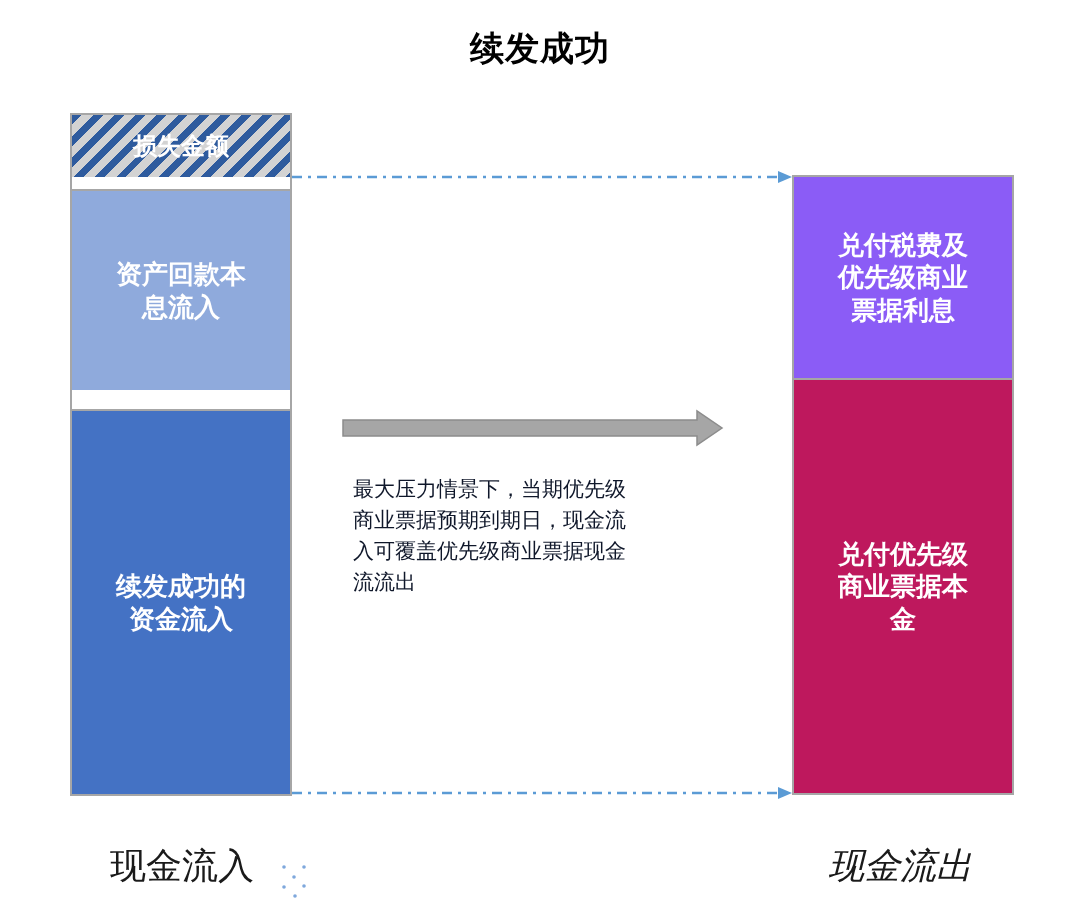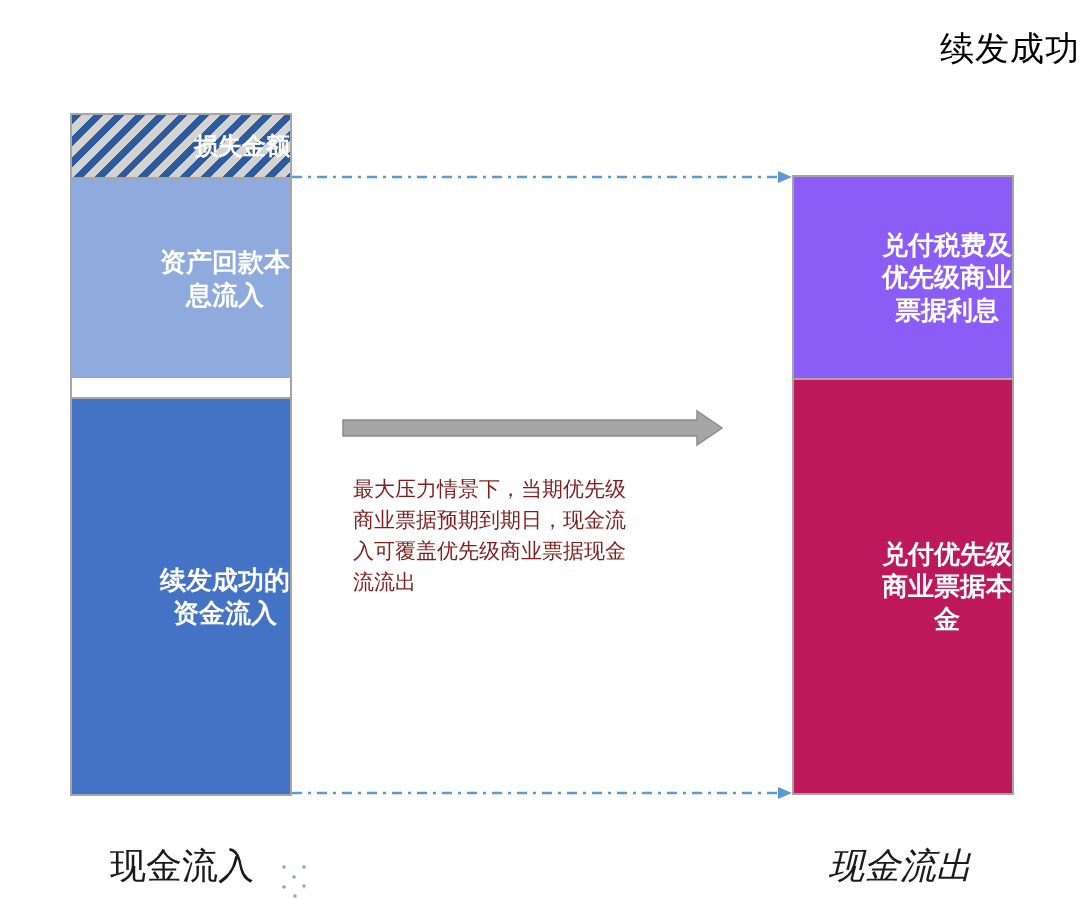--- a/index.html
+++ b/index.html
@@ -1,51 +1,51 @@
 <!DOCTYPE html>
 <html><head>
 <meta charset="utf-8">
 <style>
   html,body{margin:0;padding:0;background:#fff;}
   #stage{
     position:relative;width:1080px;height:899px;background:#ffffff;
     font-family:"Liberation Sans","DejaVu Sans",sans-serif;overflow:hidden;
   }
   .title{
-    position:absolute;top:26px;left:0;right:0;text-align:right;
-    font-size:34px;font-weight:normal;color:#000;letter-spacing:1px;
+    position:absolute;top:26px;left:0;right:0;text-align:center;
+    font-size:34px;font-weight:bold;color:#000;letter-spacing:1px;
   }
   
   .bar{position:absolute;border:2px solid #a6a6a6;box-sizing:border-box;display:flex;flex-direction:column;}
   #inflow-bar{left:70px;top:113px;width:222px;height:683px;}
   #outflow-bar{left:792px;top:175px;width:222px;height:620px;}
-  .seg{position:relative;display:flex;align-items:center;justify-content:flex-end;box-sizing:border-box;}
+  .seg{position:relative;display:flex;align-items:center;justify-content:center;box-sizing:border-box;}
   .seg + .seg{border-top:2px solid #a6a6a6;}
   .seg-label{
     white-space:pre-line;text-align:center;color:#ffffff;font-weight:bold;
     font-size:26px;line-height:1.25;
   }
   #seg-loss{
     height:62px;
     background:repeating-linear-gradient(135deg,#2e5b9e 0 7px,#d3d3d3 7px 15px);
   }
   #seg-loss .seg-label{font-size:24px;}
-  #seg-asset{height:201px;background:#8faadc;}
+  #seg-asset{height:201px;background:#8faadc;margin-top:12px;}
   #seg-reissue{flex:1;background:#4472c4;margin-top:19px;}
   #seg-interest{height:201px;background:#8b5cf6;}
   #seg-principal{flex:1;background:#be185d;}
   
   .connector{position:absolute;left:292px;width:501px;height:18px;}
   #connector-top{top:168px;}
   #connector-bottom{top:784px;}
   #flow-arrow{position:absolute;left:342px;top:409px;width:382px;height:38px;}
   
   .annotation{
     position:absolute;left:353px;top:473px;width:380px;
-    font-size:21px;line-height:31px;color:#7f1d1d;white-space:pre-line;
+    font-size:21px;line-height:31px;color:#0f172a;white-space:pre-line;
   }
   .axis-label{position:absolute;top:842px;font-size:36px;color:#1a1a1a;}
   #inflow-label{left:110px;}
   #outflow-label{left:828px;font-style:italic;}
   #dotted-artifact{position:absolute;left:280px;top:857px;width:32px;height:46px;}
 </style>
 </head>
 <body>
 
 <div id="stage">

